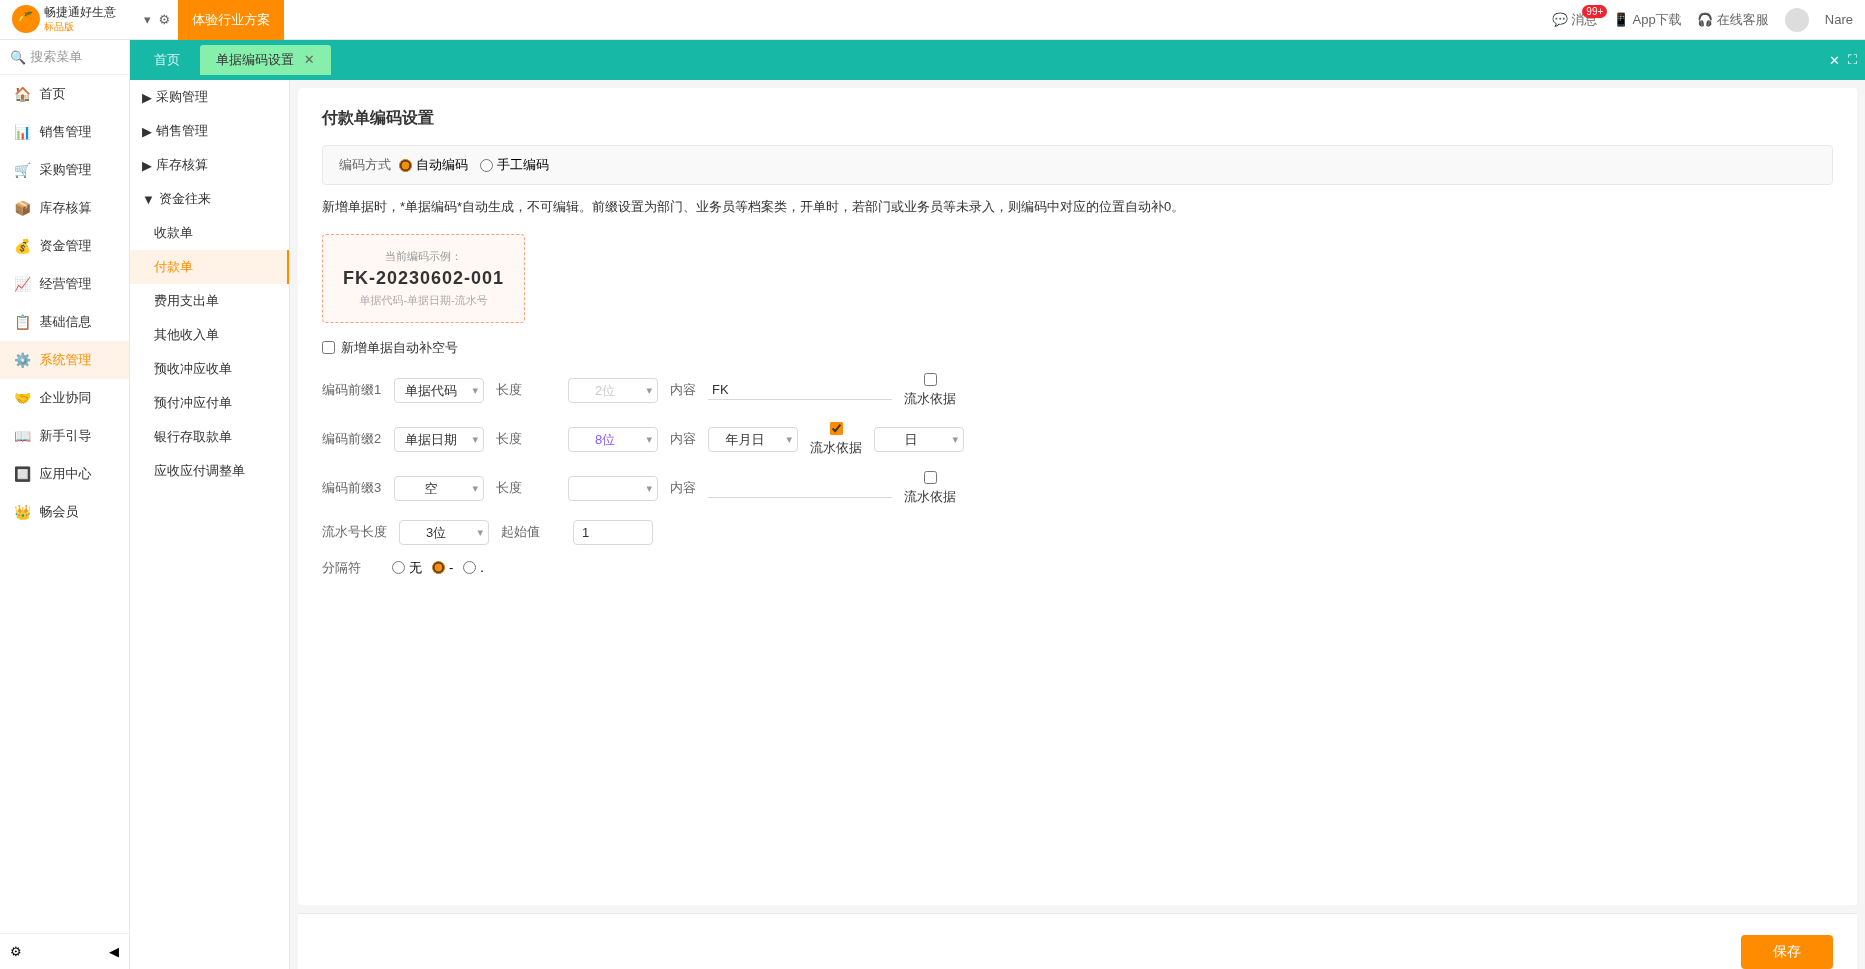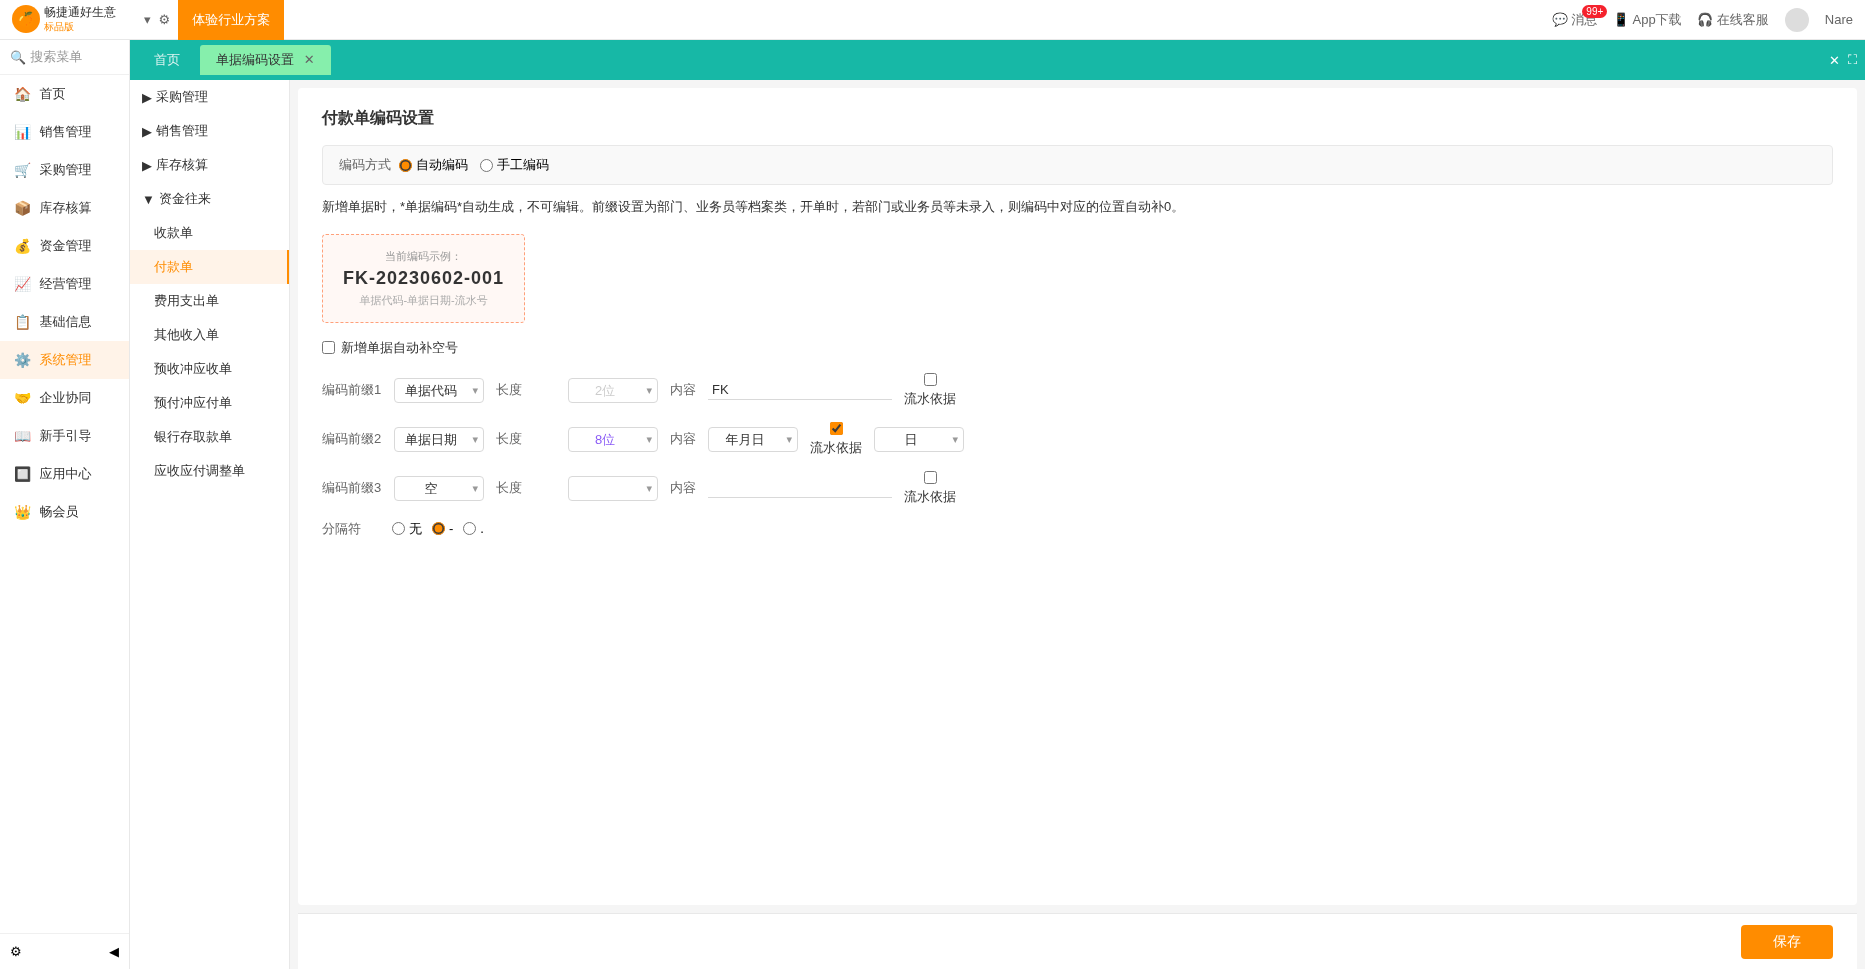--- a/index.html
+++ b/index.html
@@ -84,21 +84,21 @@
     .checkbox-inline input[type="checkbox"] { accent-color: #ff8c00; }
 
     
     .serial-row { display: flex; align-items: center; gap: 12px; margin-bottom: 14px; }
 
     
     .separator-row { display: flex; align-items: center; gap: 10px; margin-bottom: 14px; }
     .radio-dot { display: flex; align-items: center; gap: 4px; cursor: pointer; font-size: 13px; }
 
     
-    .bottom-bar { height: 56px; background: #fff; border-top: 1px solid #e8e8e8; display: flex; align-items: center; justify-content: flex-end; padding: 0 24px; margin: 0 8px; }
+    .bottom-bar { height: 56px; background: #fff; border-top: 1px solid #e8e8e8; display: flex; align-items: flex-end; justify-content: flex-end; padding: 0 24px; margin: 0 8px; }
     .save-btn { background: #ff8c00; color: white; border: none; padding: 8px 32px; border-radius: 4px; font-size: 14px; cursor: pointer; }
   </style>
 </head>
 <body>
 
 <div class="topbar">
   <div class="topbar-left">
     <div class="topbar-logo">
       <div class="logo-icon">🍊</div>
       <div>
@@ -361,20 +361,30 @@
             </div>
             <span class="content-label">内容</span>
             <input class="form-input-gray" value="" readonly="" style="min-width: 80px;">
             <label class="checkbox-inline">
               <input type="checkbox" style="">
               <span>流水依据</span>
             </label>
           </div>
 
           
+          <div class="serial-row">
+            <span class="form-label">流水号长度</span>
+            <div class="select-wrapper">
+              <select class="form-select">
+                <option>3位</option>
+              </select>
+            </div>
+            <span class="form-label">起始值</span>
+            <input class="form-input" value="1" style="width: 80px;">
+          </div>
 
           
           <div class="separator-row">
             <span class="form-label">分隔符</span>
             <label class="radio-dot">
               <input type="radio" name="sep" style="">
               <span>无</span>
             </label>
             <label class="radio-dot">
               <input type="radio" name="sep" checked="" style="accent-color: rgb(255, 140, 0);">

